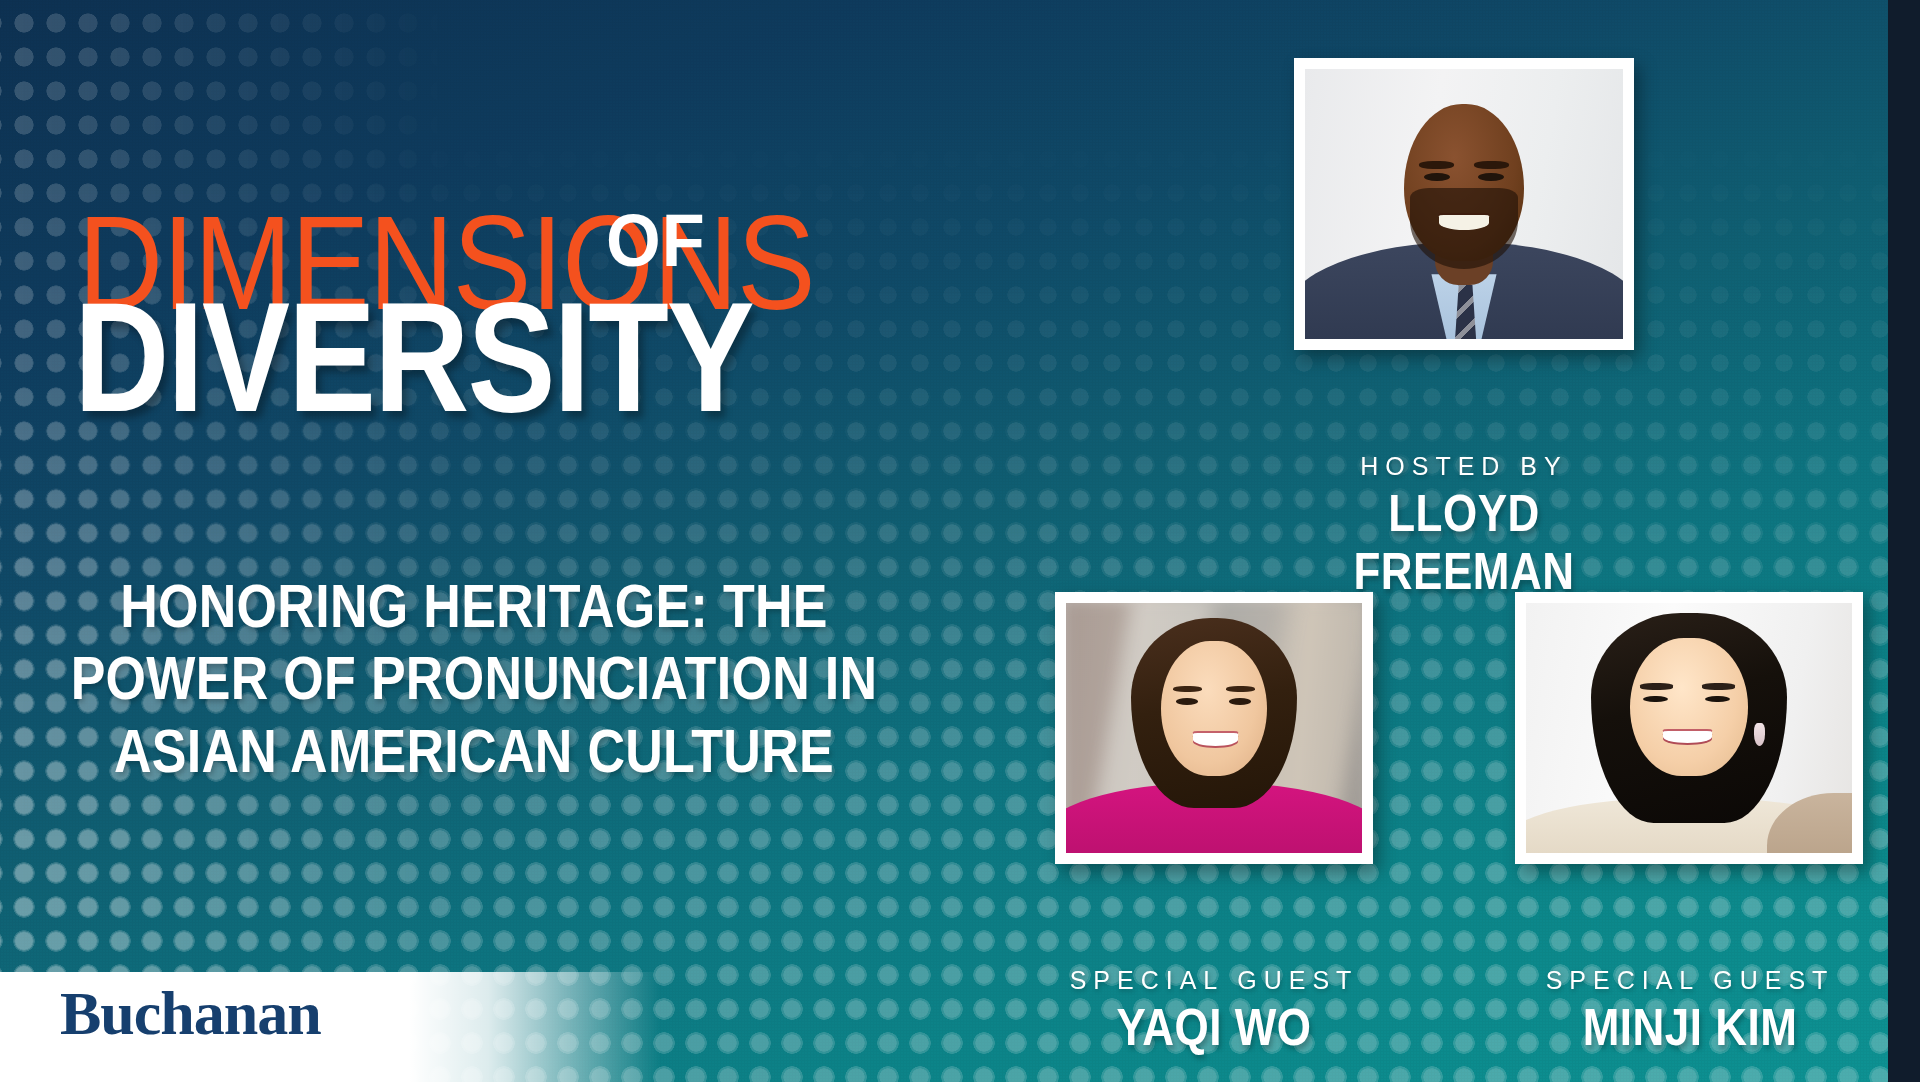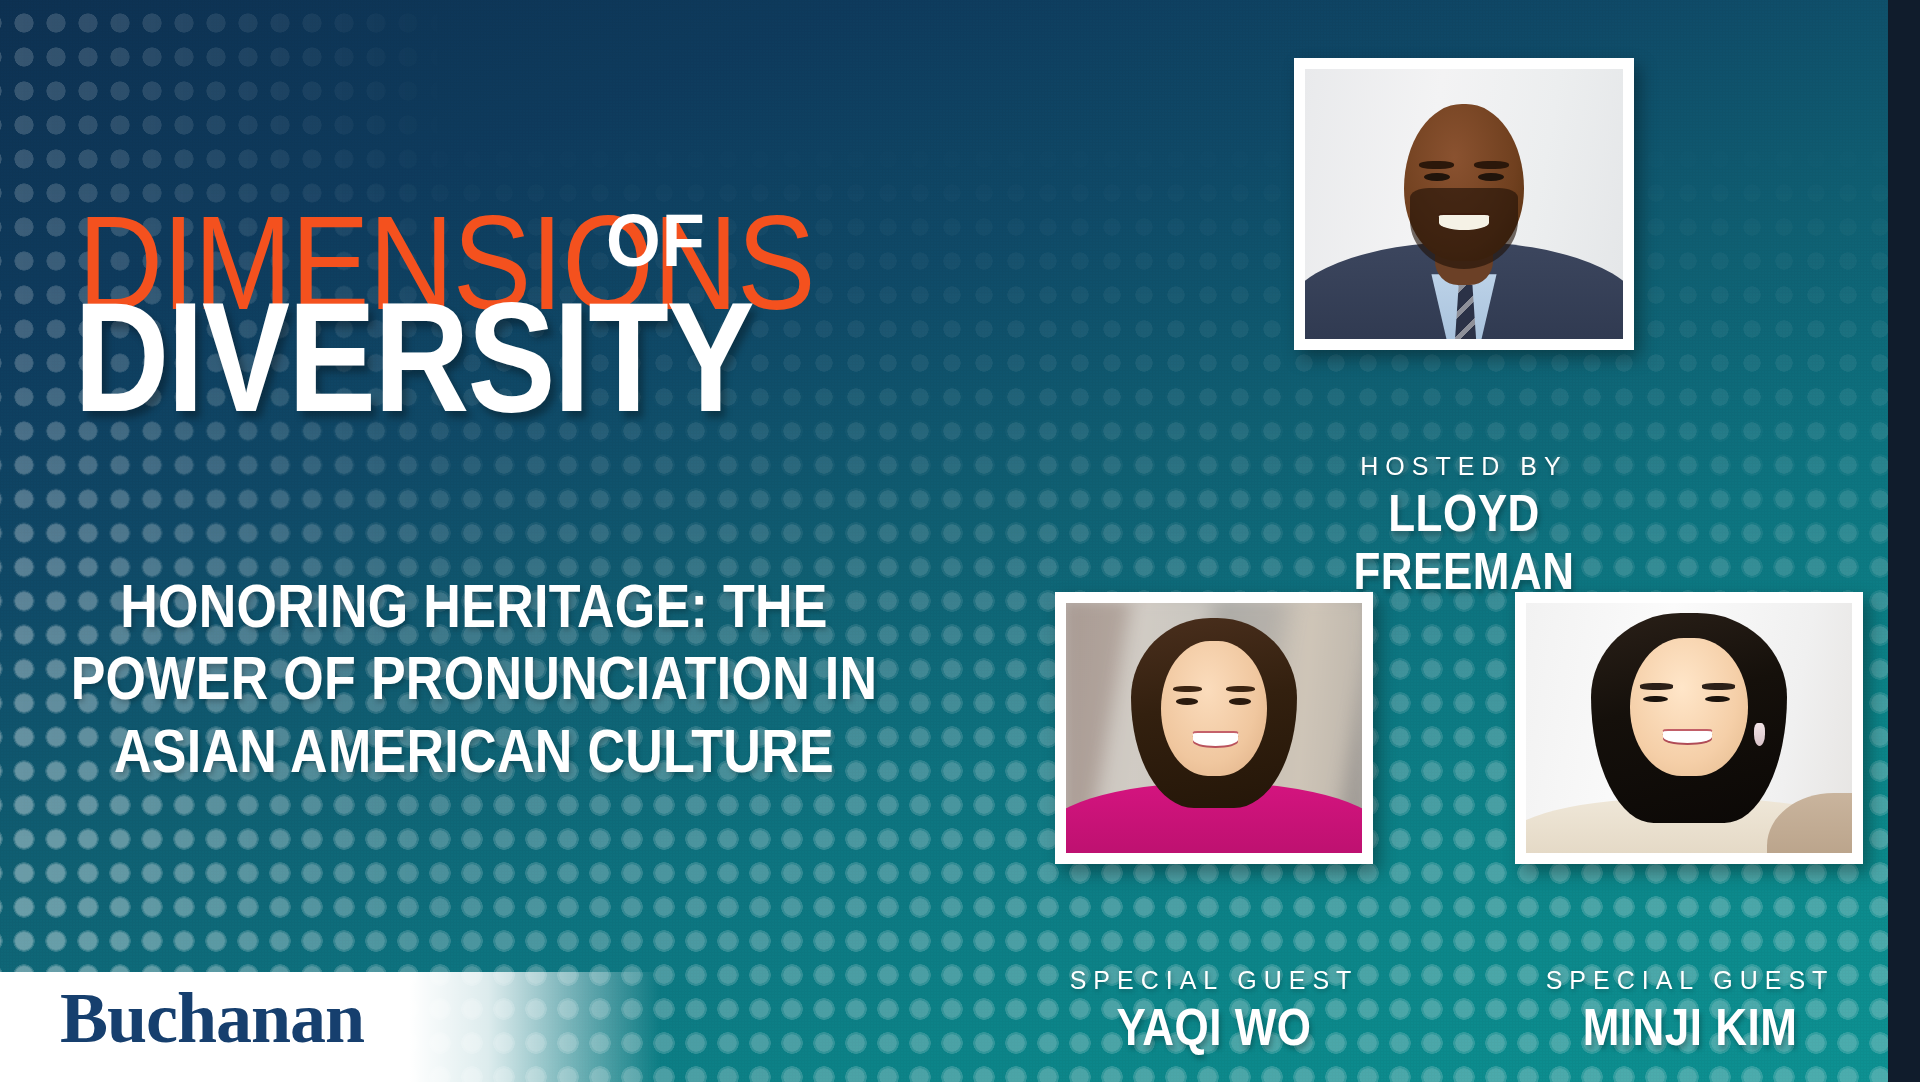--- a/index.html
+++ b/index.html
@@ -247,21 +247,21 @@
   
   .logobar{
     position:absolute; left:0; bottom:0;
     width:660px; height:110px;
     background:linear-gradient(to right, #ffffff 0%, #ffffff 62%, rgba(255,255,255,.86) 74%, rgba(255,255,255,.45) 86%, rgba(255,255,255,0) 100%);
   }
   .logo{
     position:absolute; left:60px; top:10px;
     font-family:"Liberation Serif","DejaVu Serif",serif;
     font-weight:bold;
-    font-size:72px;
+    font-size:62px;
     line-height:1;
     color:#163f6e;
     letter-spacing:-1px;
   }
 </style>
 </head>
 <body>
 
 <div class="canvas">
 

